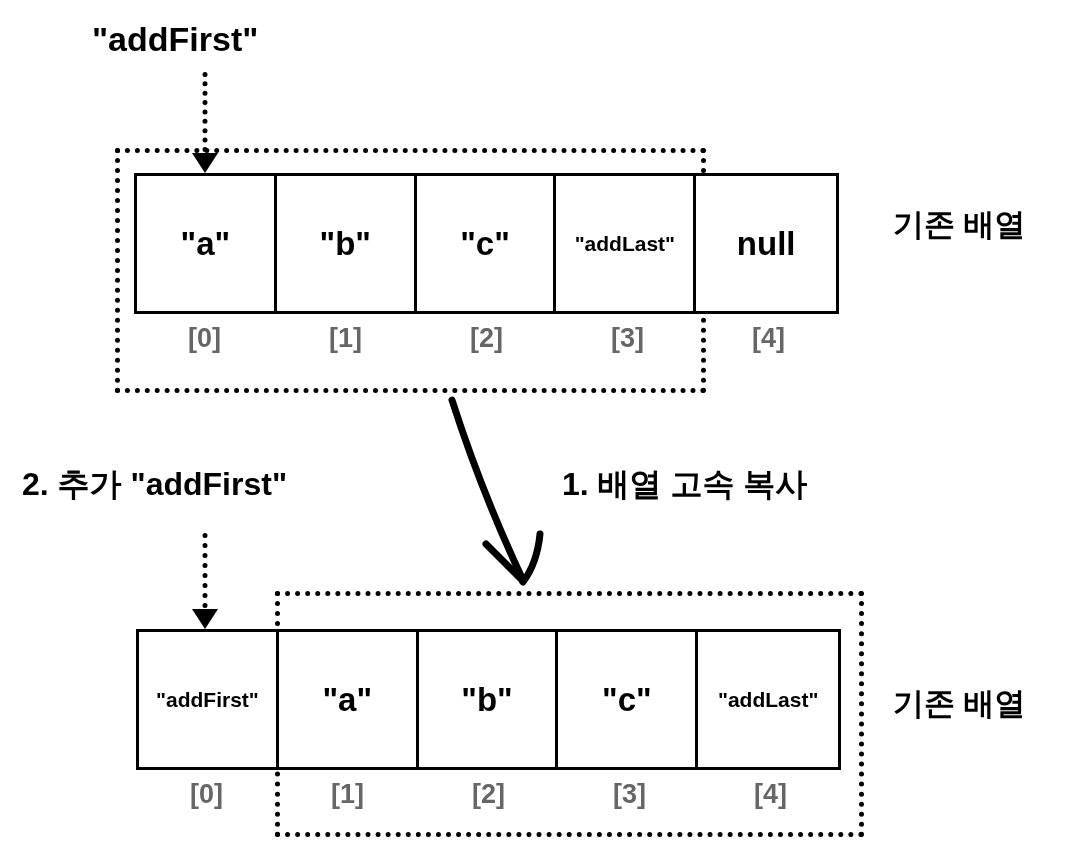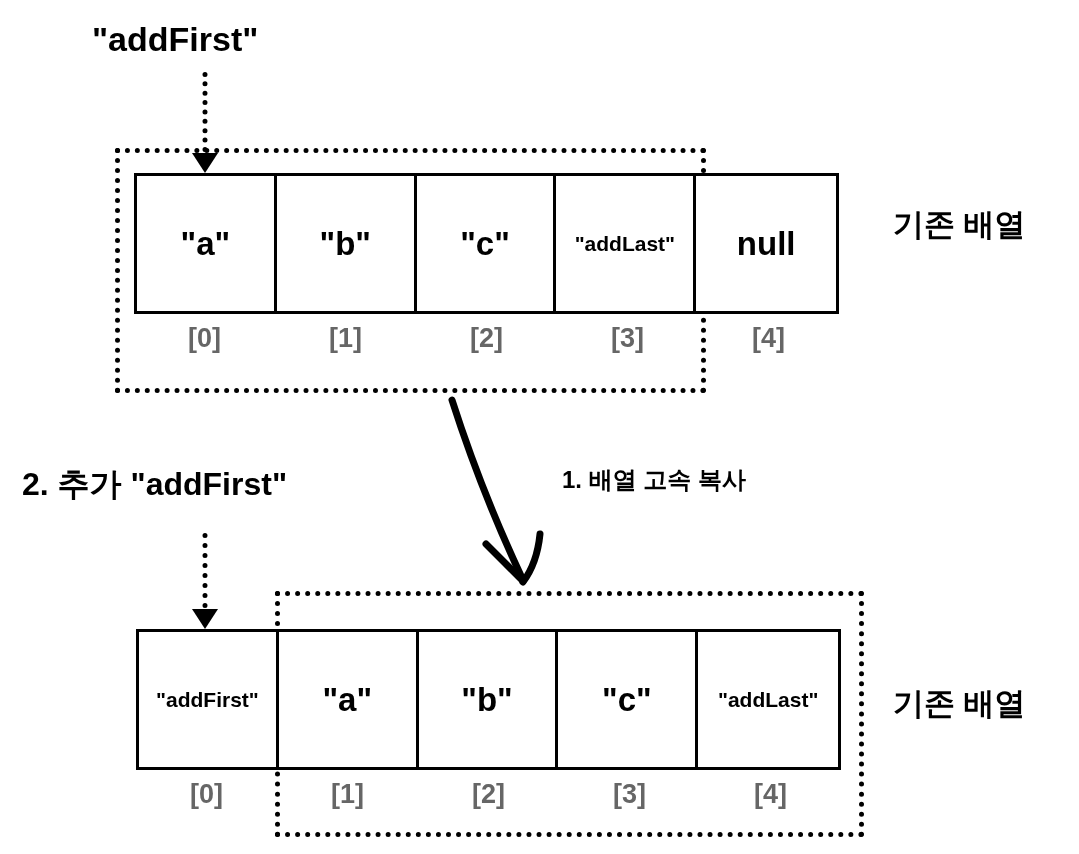--- a/index.html
+++ b/index.html
@@ -22,21 +22,21 @@
   
   .label {
     position: absolute;
     font-weight: bold;
     color: #000000;
     white-space: nowrap;
     line-height: 1;
   }
   .label-top-caption { left: 92px;  top: 22px;  font-size: 34px; }
   .label-step2       { left: 22px;  top: 468px; font-size: 32px; }
-  .label-step1       { left: 562px; top: 468px; font-size: 24px; }
+  .label-step1       { left: 562px; top: 468px; font-size: 32px; }
   .label-side-1      { left: 893px; top: 209px; font-size: 31px; }
   .label-side-2      { left: 893px; top: 688px; font-size: 31px; }
 
   
   .array {
     position: absolute;
     display: flex;
     border: 3px solid #000000;
     box-sizing: border-box;
     background: #ffffff;

